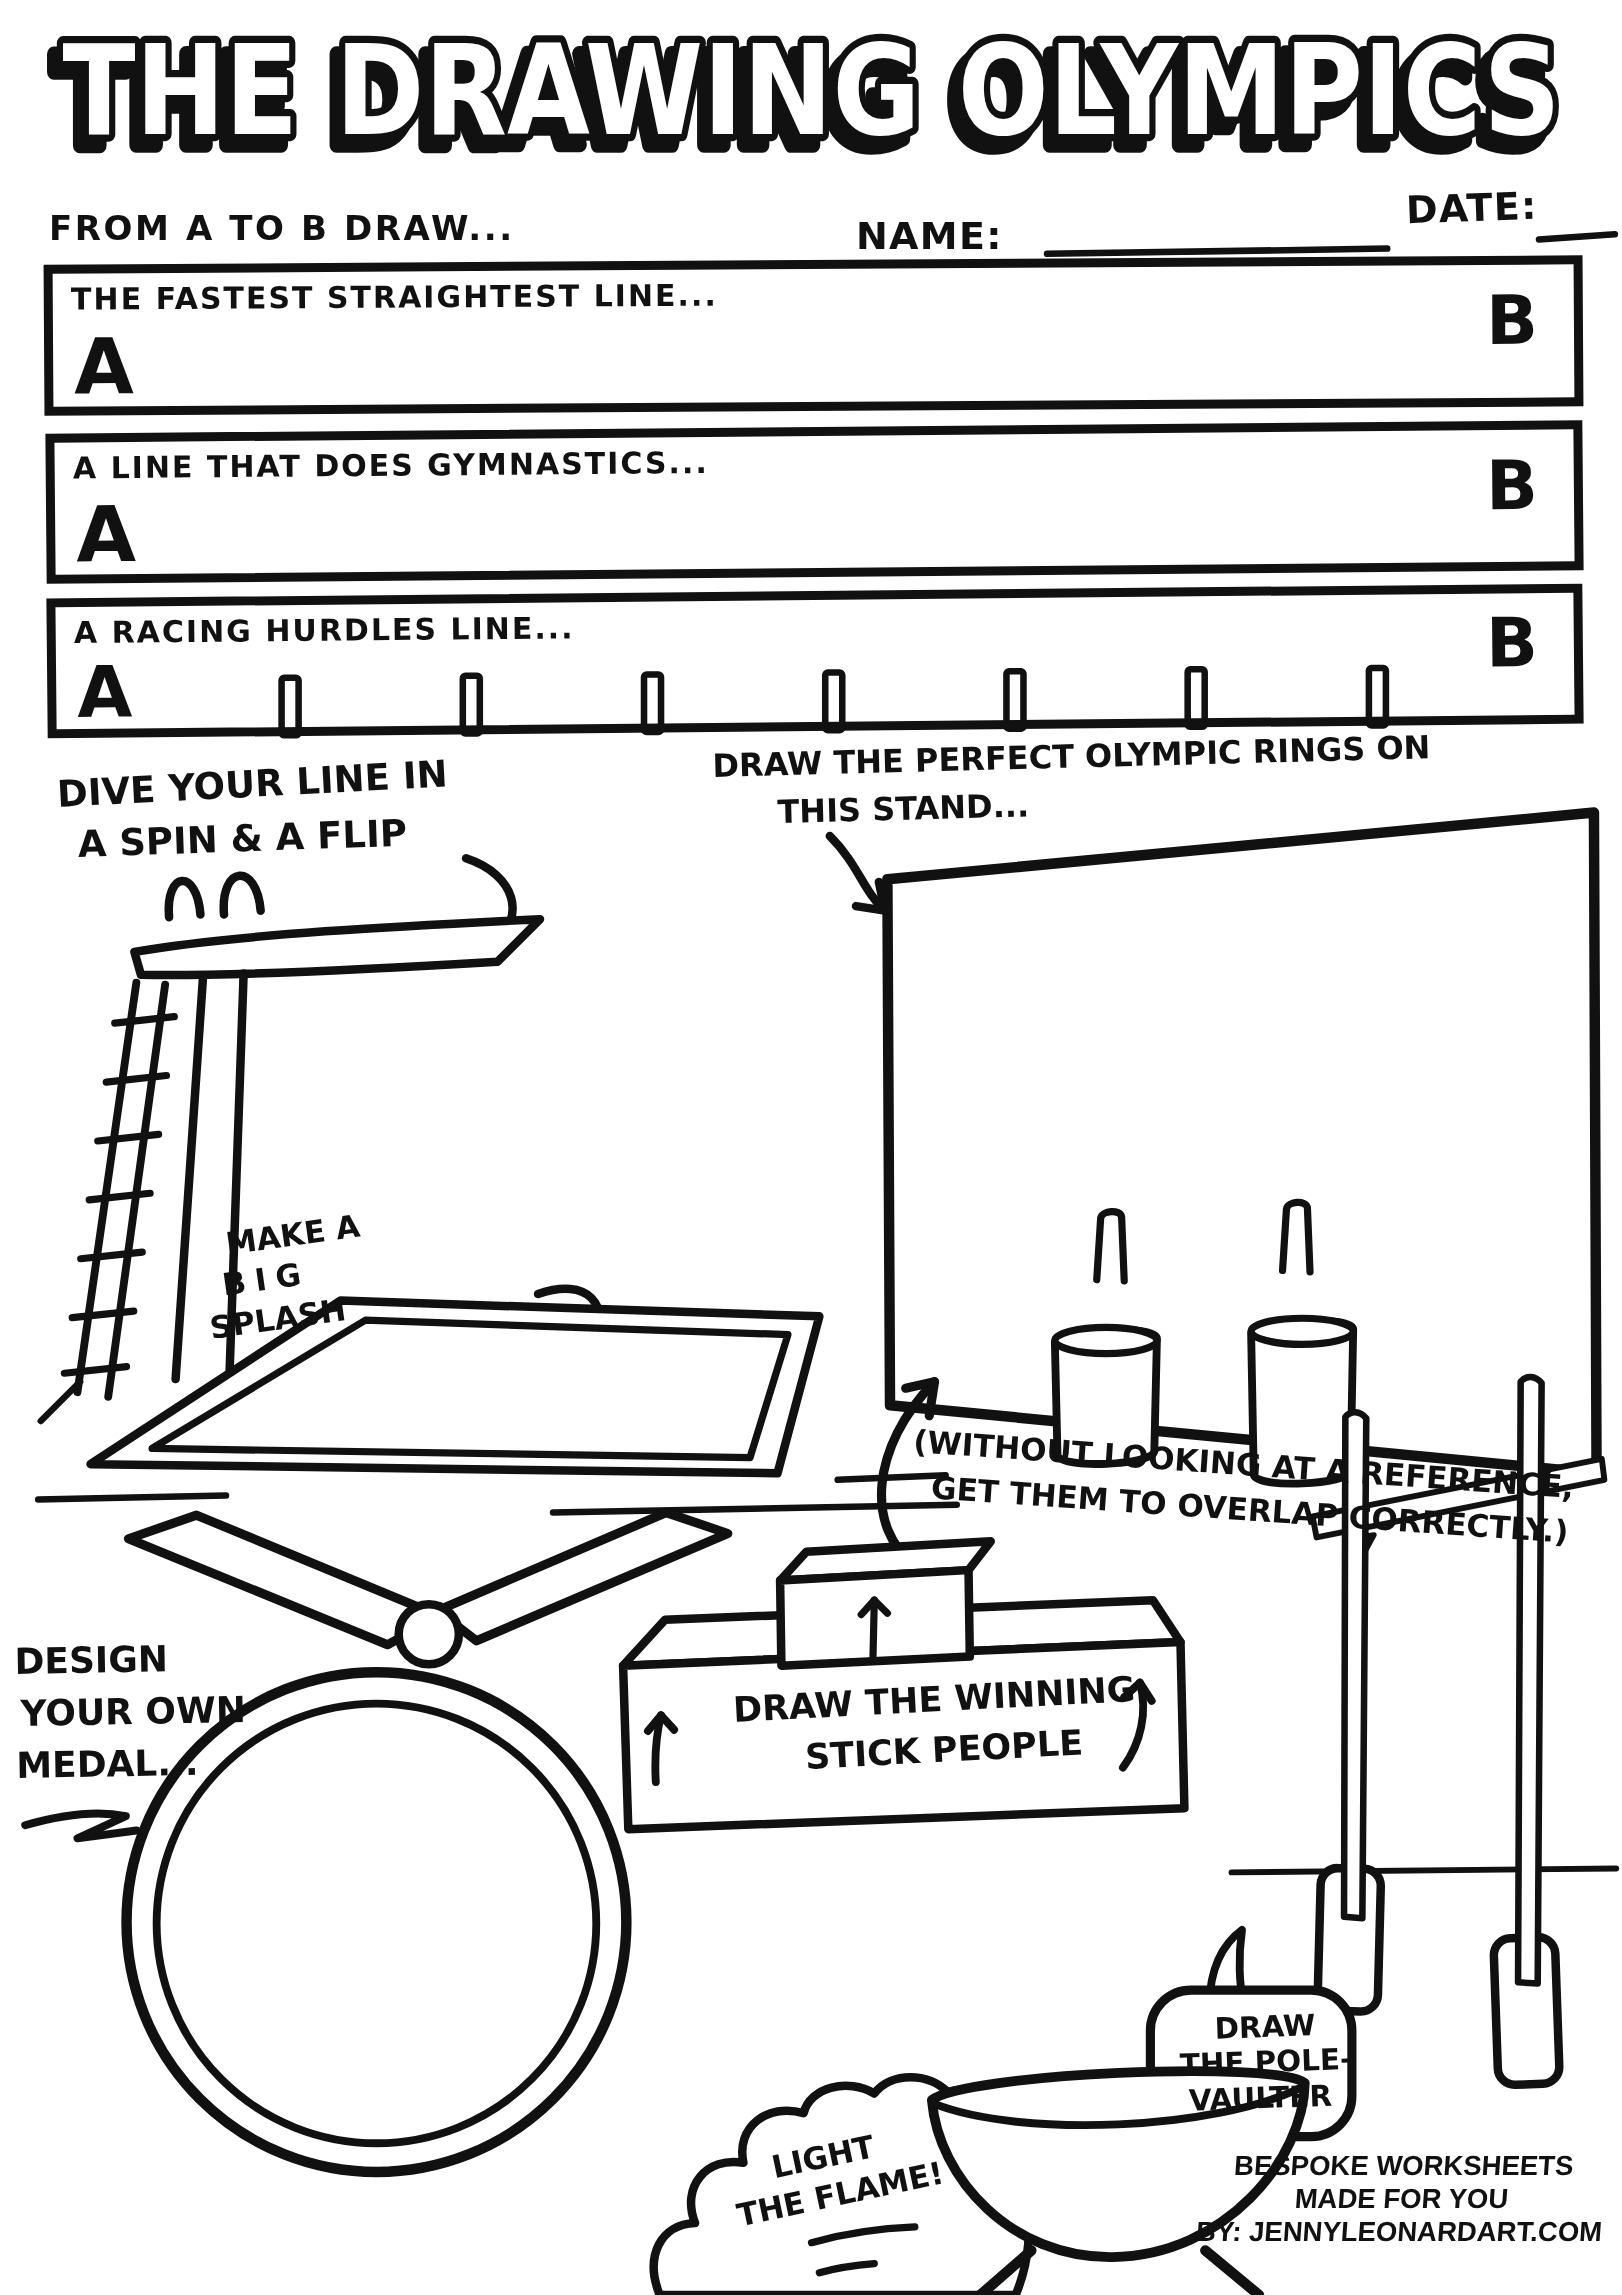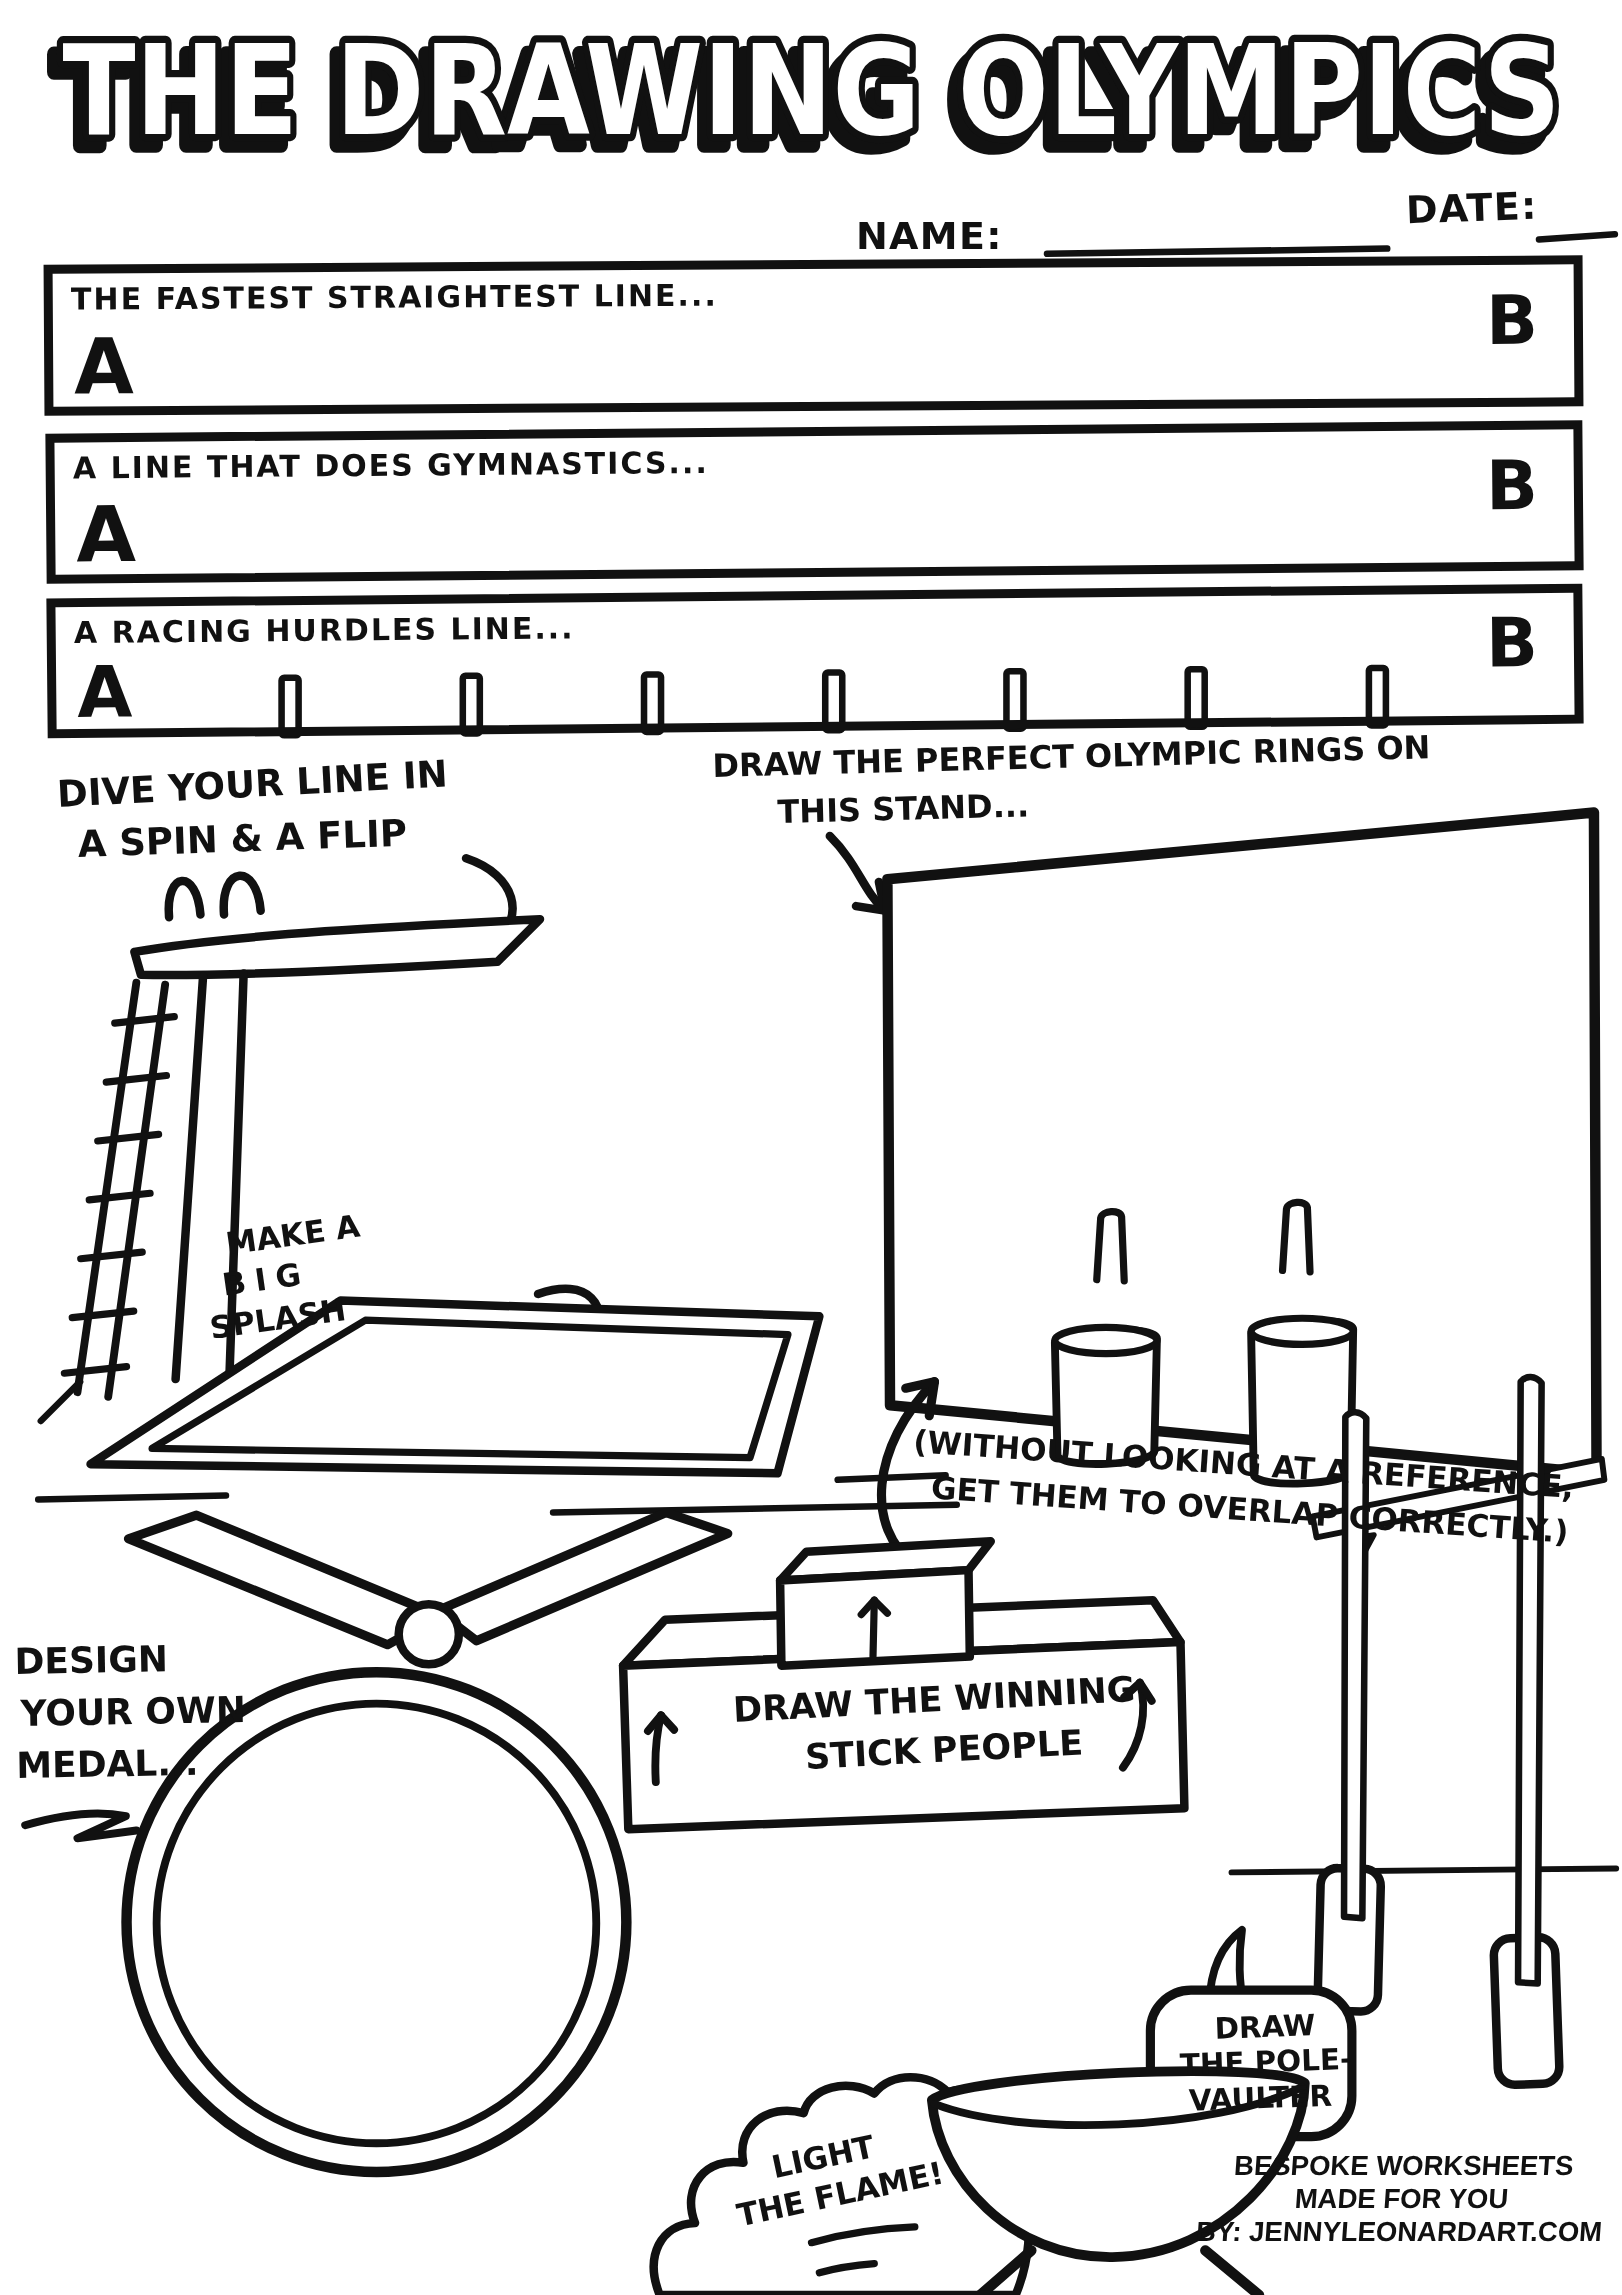--- a/index.html
+++ b/index.html
@@ -149,20 +149,21 @@
     </g>
 
     <g stroke-width="15">
       <path d="M1576 3440 L1498 3508" stroke-width="16"></path>
       <path d="M1842 3440 L1924 3508" stroke-width="16"></path>
       <path d="M1424 3210 C1470 3170 1950 3148 1994 3184 C1992 3300 1872 3448 1700 3450 C1546 3452 1434 3330 1424 3210 Z" fill="#fff"></path>
       <path d="M1428 3216 C1560 3268 1858 3256 1990 3190" stroke-width="12"></path>
     </g>
   </svg>
 
+  <div class="hand" style="left:49px;top:208px;font-size:34px;letter-spacing:2.6px;">FROM A TO B DRAW...</div>
 
   <div class="hand" style="left:856px;top:214px;font-size:38px;letter-spacing:1.3px;">NAME:</div>
   <div class="hand" style="left:1406px;top:186px;font-size:38px;letter-spacing:1.3px;transform:rotate(-2deg);">DATE:</div>
 
   <div class="taskbox" style="left:44px;top:260px;width:1521px;height:133px;transform:rotate(-0.35deg);">
     <div class="label">THE FASTEST STRAIGHTEST LINE...</div>
     <div class="startL">A</div>
     <div class="endL">B</div>
   </div>
 

